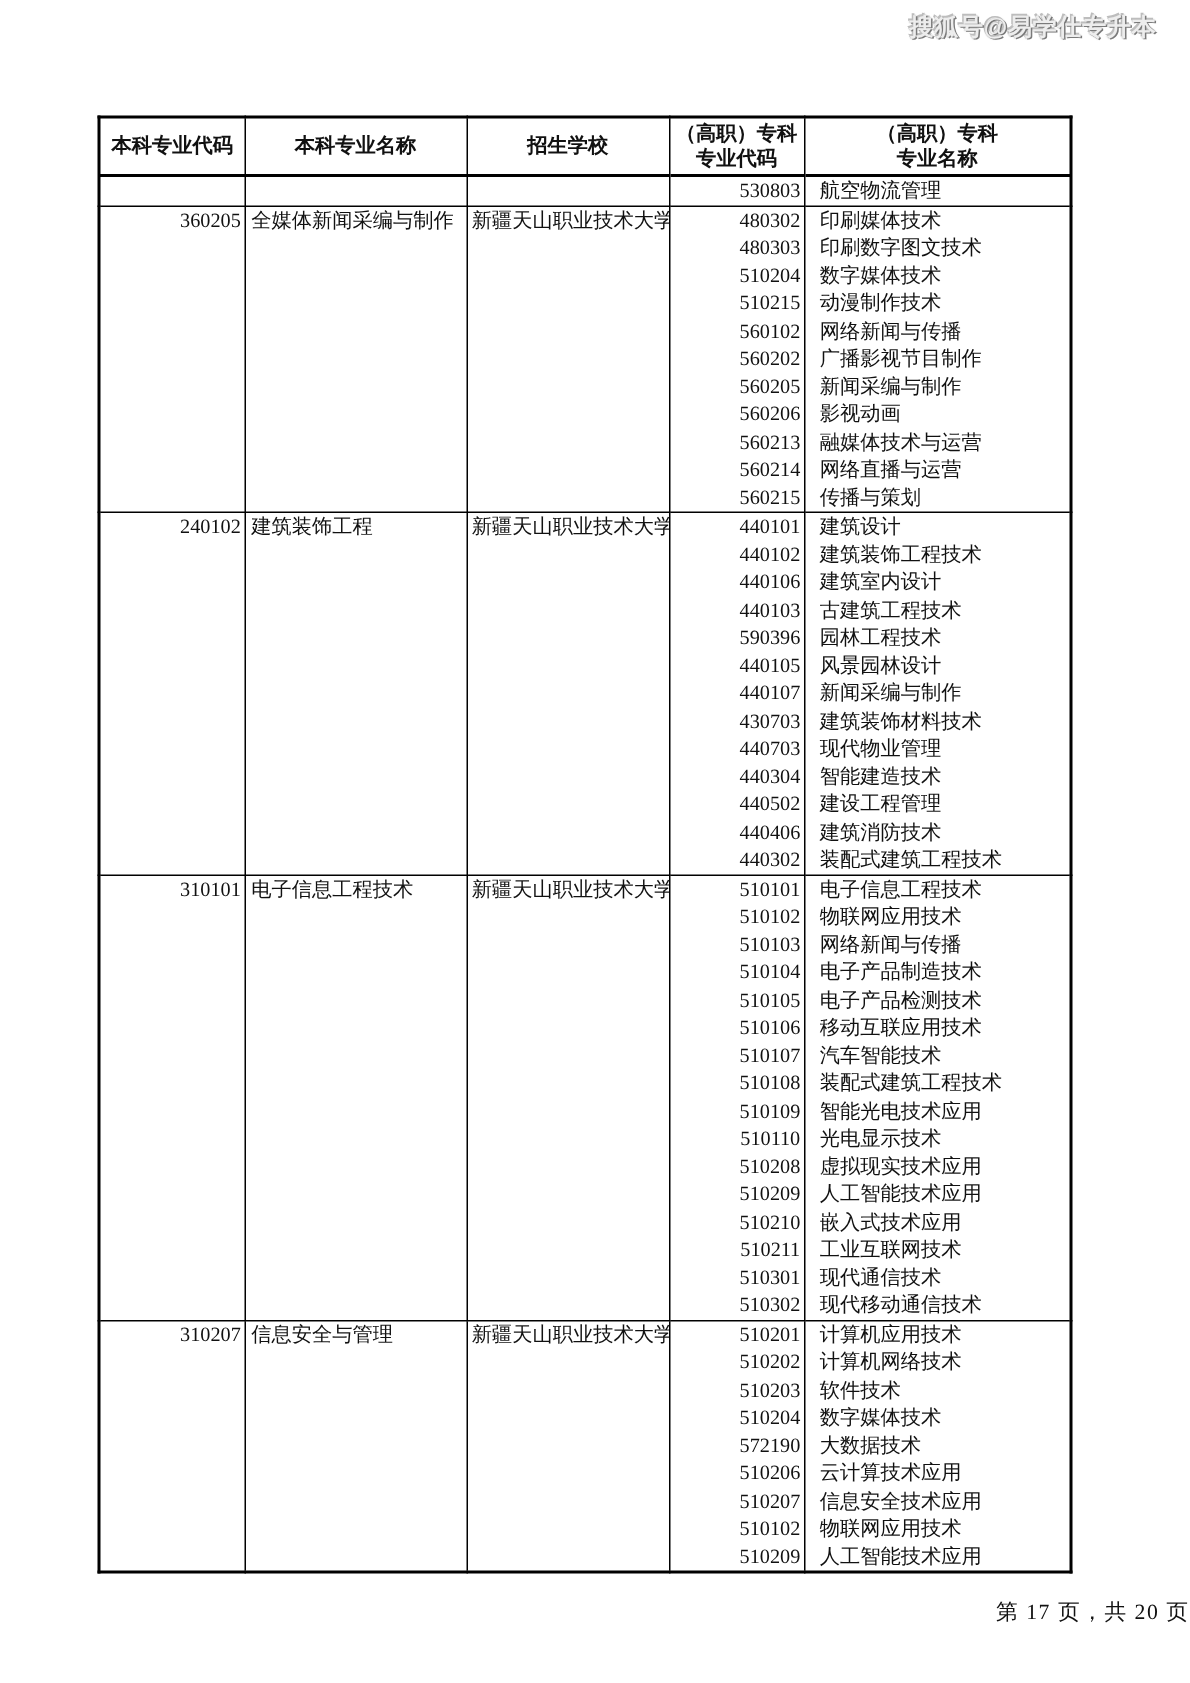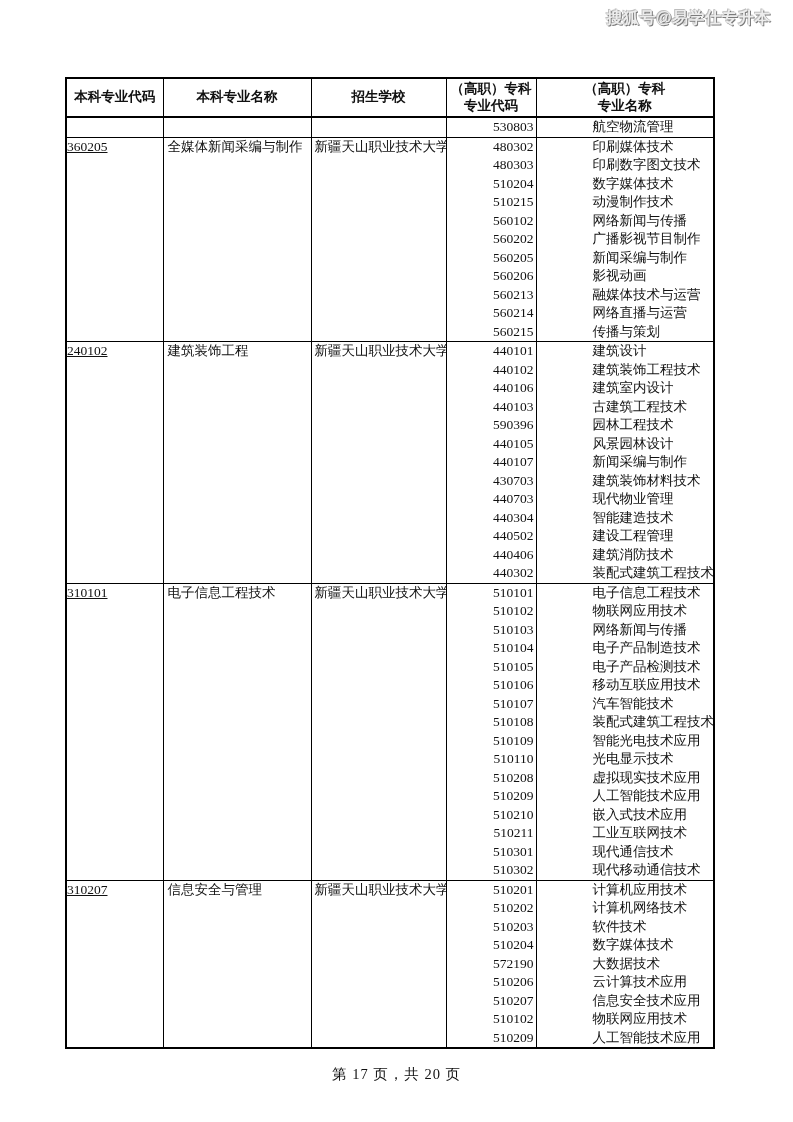--- a/index.html
+++ b/index.html
@@ -44,32 +44,32 @@
     vertical-align: middle;
     white-space: pre-line;
     padding: 2px 0;
     border-bottom: 2px solid #000;
   }
   col.c1 { width: 97px; }
   col.c2 { width: 148px; }
   col.c3 { width: 135px; }
   col.c4 { width: 90px; }
   col.c5 { width: 178px; }
-  td.ug-code   { padding-right: 2px; white-space: nowrap; text-decoration: underline; }
+  td.ug-code   { text-align: right; padding-right: 2px; white-space: nowrap; }
   td.ug-name   { padding-left: 4px; white-space: nowrap; }
   td.school    { padding-left: 3px; white-space: nowrap; }
   td.voc-codes { text-align: right; }
   td.voc-names { }
   .line { height: 18.5px; white-space: nowrap; overflow: hidden; }
   td.voc-codes .line { padding-right: 2px; }
-  td.voc-names .line { padding-left: 10px; margin-left: 46px; }
+  td.voc-names .line { padding-left: 10px; }
   .footer {
     position: absolute; top: 1065px; left: 0;
     width: 793px;
-    text-align: center;
+    text-align: right;
     font-size: 14.5px;
     letter-spacing: 1px;
     color: #111;
   }
 </style>
 </head>
 <body>
 
 <div class="watermark">搜狐号@易学仕专升本</div>
 

